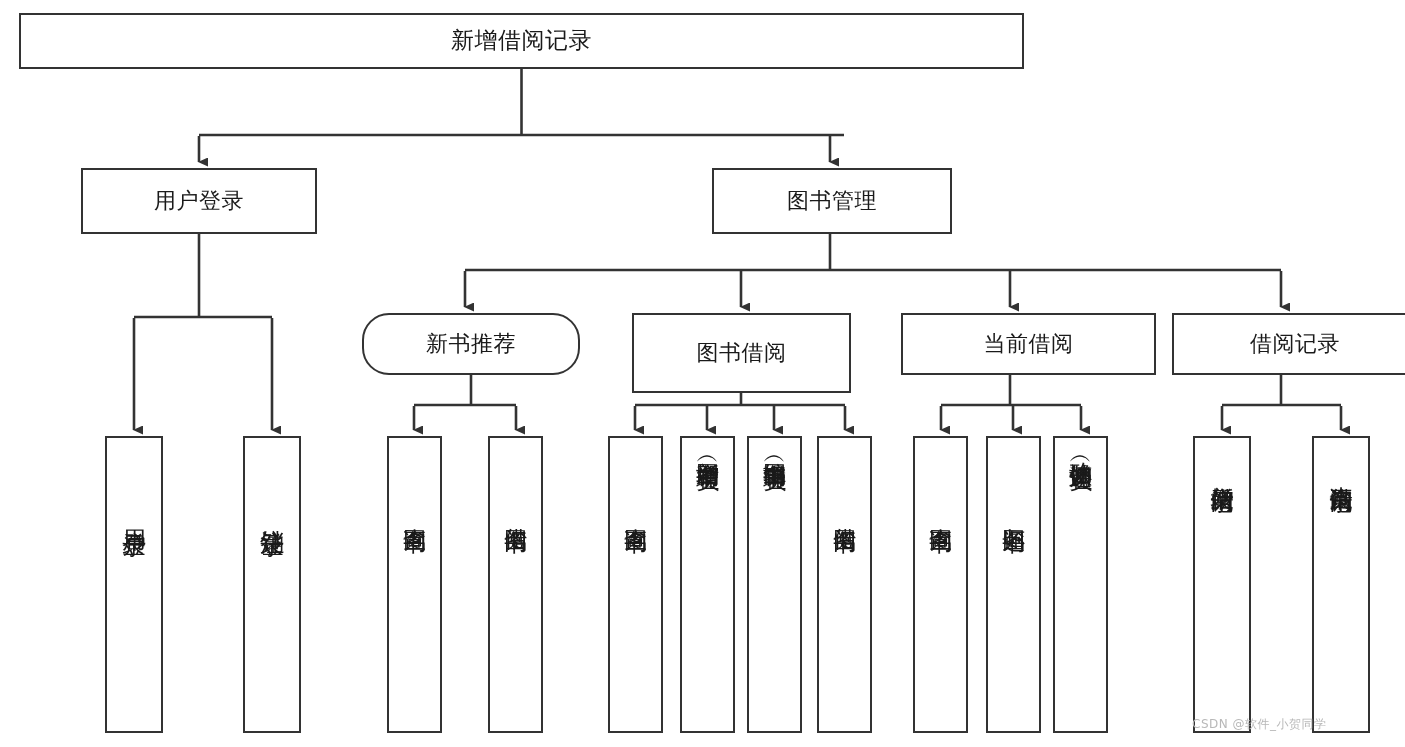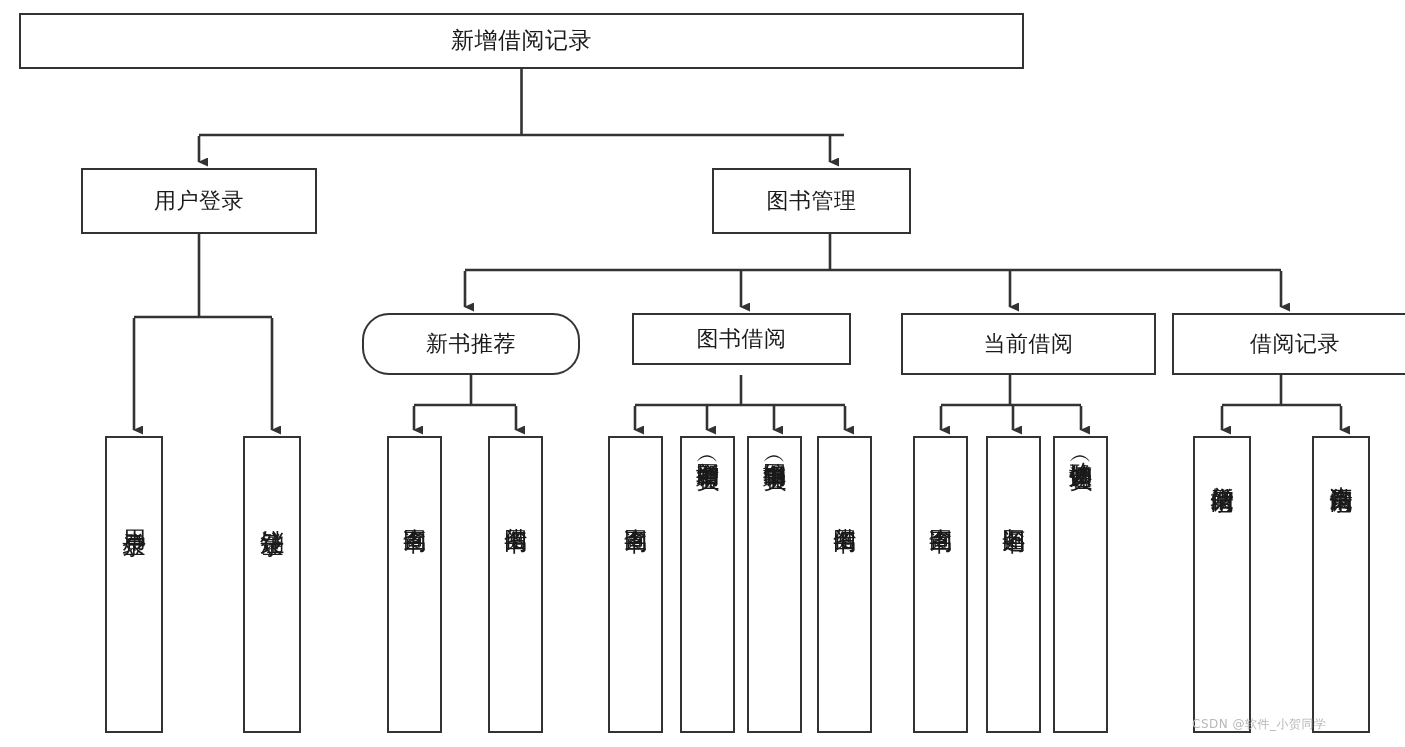--- a/index.html
+++ b/index.html
@@ -128,28 +128,28 @@
     </g>
   </svg>
 
   <div class="node root horiz" style="left:19px; top:13px; width:1005px; height:56px;">
     <span class="node-label">新增借阅记录</span>
   </div>
 
   <div class="node horiz" style="left:81px; top:168px; width:236px; height:66px;">
     <span class="node-label">用户登录</span>
   </div>
-  <div class="node horiz" style="left:712px; top:168px; width:199px; height:66px;">
+  <div class="node horiz" style="left:712px; top:168px; width:240px; height:66px;">
     <span class="node-label">图书管理</span>
   </div>
 
   <div class="node horiz" style="left:362px; top:313px; width:218px; height:62px;border-radius:27px;">
     <span class="node-label">新书推荐</span>
   </div>
-  <div class="node horiz" style="left:632px; top:313px; width:219px; height:52px;">
+  <div class="node horiz" style="left:632px; top:313px; width:219px; height:80px;">
     <span class="node-label">图书借阅</span>
   </div>
   <div class="node horiz" style="left:901px; top:313px; width:255px; height:62px;">
     <span class="node-label">当前借阅</span>
   </div>
   <div class="node horiz" style="left:1172px; top:313px; width:246px; height:62px;">
     <span class="node-label">借阅记录</span>
   </div>
 
   <div class="node vert" style="left:105px; top:436px; width:58px; height:297px; padding-top:72px;">

